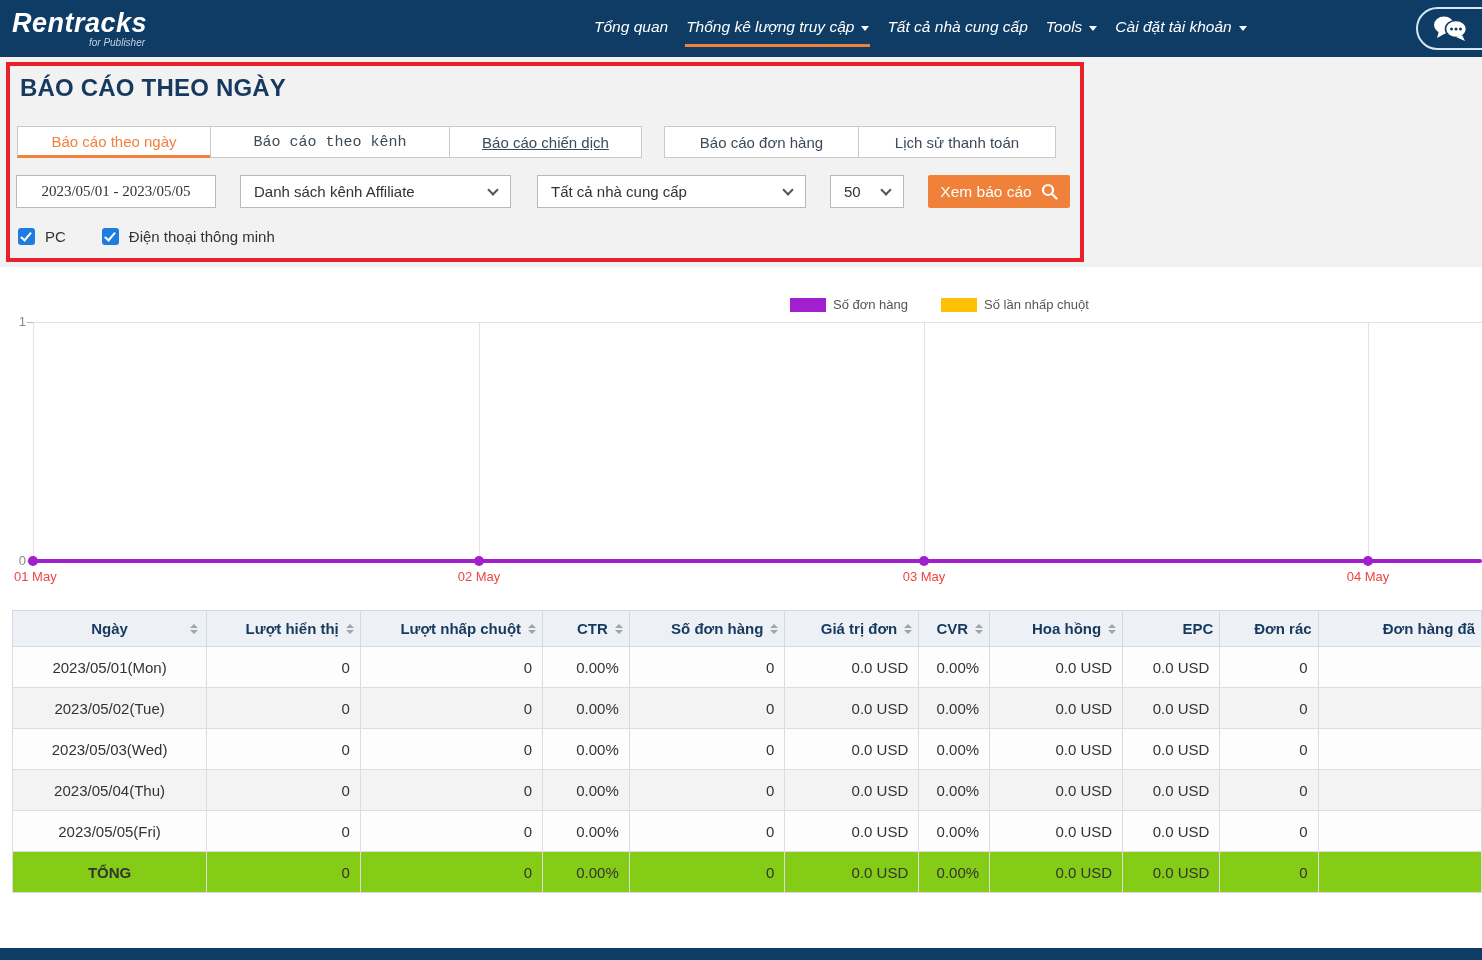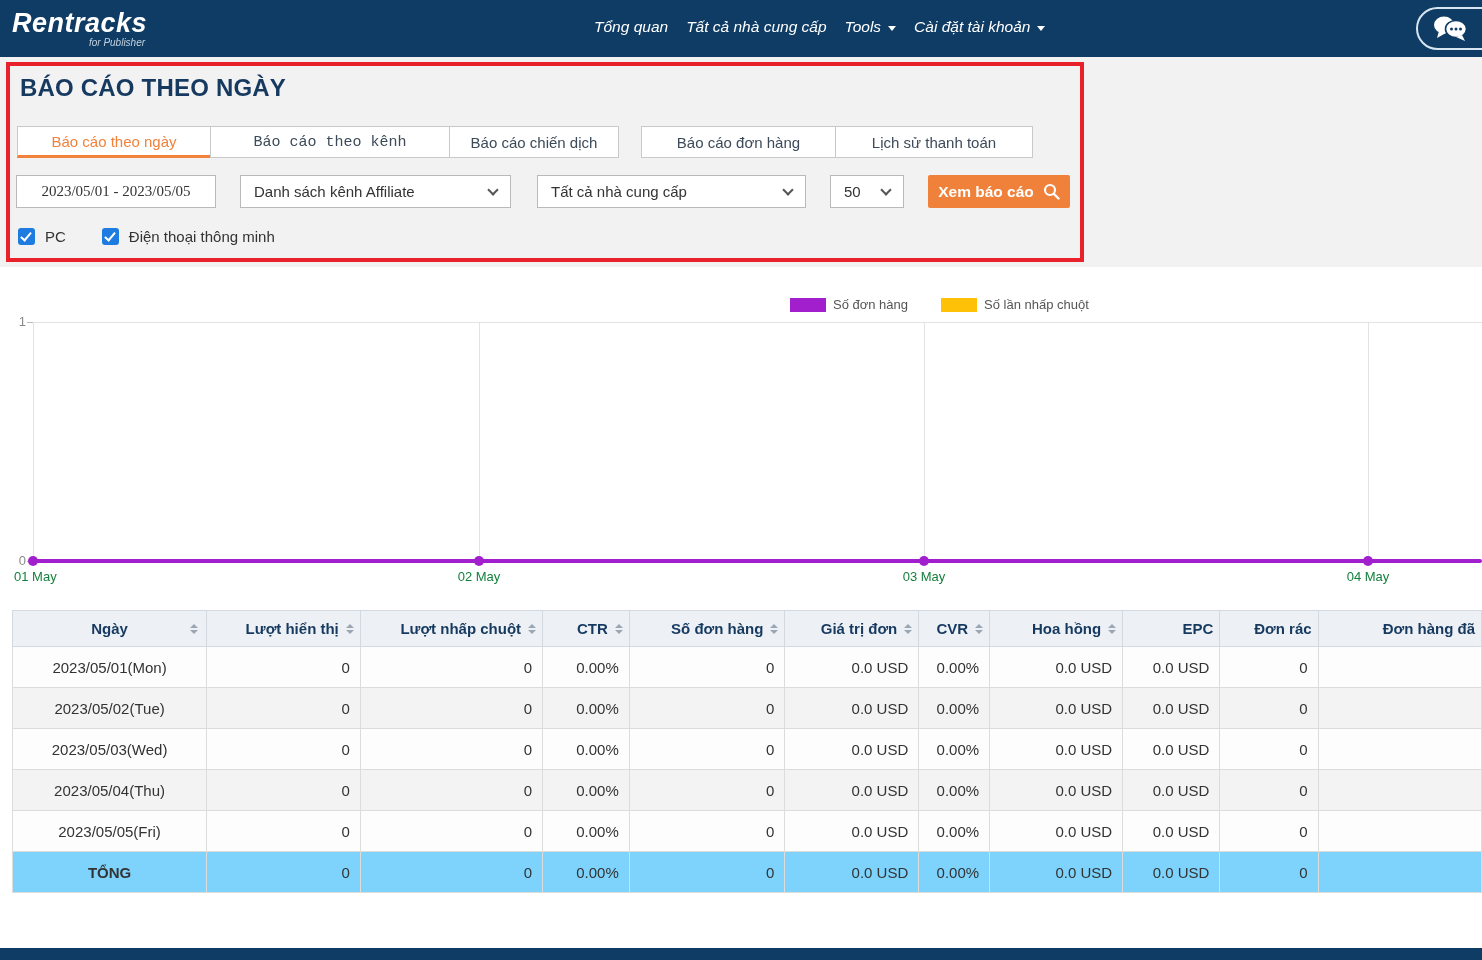--- a/index.html
+++ b/index.html
@@ -26,68 +26,72 @@
   .tabs { position:absolute; left:7px; top:60px; display:flex; }
   .tab { height:32px; background:#fff; border:1px solid #c9c9c9; color:#3c4a59; font-size:15px; display:flex; align-items:center; justify-content:center; cursor:pointer; white-space:nowrap; }
   .tab.active { color:#f0823c; border-bottom:3px solid #f0823c; }
   .date-input, .select { position:absolute; top:109px; height:33px; background:#fff; border:1px solid #b9b9b9; font-size:15px; color:#333; }
   .date-input { left:6px; width:200px; text-align:center; outline:none; font-family:Liberation Serif, serif; }
   .select { display:flex; align-items:center; justify-content:space-between; padding:0 13px; cursor:pointer; }
   .select-channel { left:230px; width:271px; }
   .select-merchant { left:527px; width:269px; }
   .select-size { left:820px; width:74px; }
   .chev { width:8px; height:8px; border-right:2px solid #555; border-bottom:2px solid #555; transform:rotate(45deg); margin-top:-4px; flex:none; }
-  .submit-btn { position:absolute; left:918px; top:109px; width:142px; height:33px; background:#f0813a; color:#fff; font-size:15.5px; border:none; border-radius:2px; display:flex; align-items:center; justify-content:center; gap:9px; cursor:pointer; font-family:inherit;font-weight:bold; }
+  .submit-btn { position:absolute; left:918px; top:109px; width:142px; height:33px; background:#f0813a; color:#fff; font-size:15.5px; border:none; border-radius:2px; display:flex; align-items:center; justify-content:center; gap:9px; cursor:pointer; font-family:inherit; }
   .checkbox-row { position:absolute; left:8px; top:162px; display:flex; align-items:center; }
   .cb { width:17px; height:17px; background:#1e7be0; border-radius:3px; position:relative; cursor:pointer; flex:none; }
   .cb::after { content:""; position:absolute; left:5px; top:2px; width:4px; height:9px; border:solid #fff; border-width:0 2px 2px 0; transform:rotate(40deg); }
   .cb-label { margin-left:10px; font-size:15px; color:#333; white-space:nowrap; }
   .cb2 { margin-left:36px; }
   
   .chart-section { position:absolute; top:267px; left:0; width:1482px; height:343px; background:#fff; }
   .legend { position:absolute; left:790px; top:30px; display:flex; gap:33px; align-items:center; }
   .legend-item { display:flex; align-items:center; gap:7px; }
   .swatch { width:36px; height:14px; display:inline-block; }
   .legend-label { font-size:13px; color:#555; white-space:nowrap; }
   .y-label { position:absolute; left:0; width:26px; text-align:right; font-size:13px; color:#8a8a8a; }
   .y1 { top:47px; } .y0 { top:286px; }
   .plot { position:absolute; inset:0; }
   .plot .grid-h, .plot .grid-v { position:absolute; background:#e3e3e3; }
   .plot .tick { position:absolute; width:6px; height:1px; background:#b9b9b9; }
   .plot .series-line { position:absolute; height:4px; border-radius:2px; z-index:2; }
   .plot .dot { position:absolute; width:10px; height:10px; border-radius:50%; z-index:3; }
-  .plot .x-label { position:absolute; font-size:13px; color:#15803d; white-space:nowrap;text-align:center; }
+  .plot .x-label { position:absolute; font-size:13px; color:#ef4444; white-space:nowrap;text-align:center; }
   
   .report-table { position:absolute; top:610px; left:12px; border-collapse:collapse; table-layout:fixed; }
   .report-table th { height:36px; background:#edf1f6; border:1px solid #d2d9e0; padding:0 6px; font-size:15px; font-weight:bold; color:#16395f; }
   .th-wrap { display:flex; align-items:center; justify-content:flex-end; }
   .th-wrap.center { justify-content:center; position:relative; }
   .th-wrap.center .sorts { position:absolute; right:2px; }
   .sorts { display:inline-flex; flex-direction:column; gap:2px; margin-left:7px; cursor:pointer; }
   .tri-up { width:0; height:0; border-left:4px solid transparent; border-right:4px solid transparent; border-bottom:4px solid #9aa7b3; }
   .tri-down { width:0; height:0; border-left:4px solid transparent; border-right:4px solid transparent; border-top:4px solid #9aa7b3; }
   .report-table td { height:41px; border:1px solid #dcdcdc; padding:0 10px; font-size:15px; color:#333; text-align:right; background:#fdfdfd; }
   .report-table td.c-date { text-align:center; }
   .report-table tbody tr:nth-child(even) td { background:#f3f3f3; }
-  .report-table tfoot td { background:#7dd3fc; }
+  .report-table tfoot td { background:#84cc16; }
   .report-table tfoot td.c-date { font-weight:bold; }
   
   .footer { position:absolute; left:0; bottom:0; width:1482px; height:12px; background:#0e3c64; }
 </style>
 </head>
 <body>
 
 <div class="navbar">
   <div class="logo">
     <div class="logo-name">Rentracks</div>
     <div class="logo-tag">for Publisher</div>
   </div>
   <nav class="nav-menu">
       <div class="nav-item">
         <span>Tổng quan</span>
+      </div>
+      <div class="nav-item active">
+        <span>Thống kê lượng truy cập</span>
+        <span class="caret"></span>
       </div>
       <div class="nav-item">
         <span>Tất cả nhà cung cấp</span>
       </div>
       <div class="nav-item">
         <span>Tools</span>
         <span class="caret"></span>
       </div>
       <div class="nav-item">
         <span>Cài đặt tài khoản</span>
@@ -110,21 +114,21 @@
 <div class="filter-band">
   <div class="red-box">
     <h1 class="panel-title">BÁO CÁO THEO NGÀY</h1>
     <div class="tabs">
         <div class="tab active" style="width: 194px; margin-left: 0px;">
           <span>Báo cáo theo ngày</span>
         </div>
         <div class="tab" style="width: 240px; margin-left: -1px; font-family: Liberation Mono, monospace;">
           <span>Báo cáo theo kênh</span>
         </div>
-        <div class="tab" style="width: 170px; margin-left: -1px;">
+        <div class="tab" style="width: 193px; margin-left: -1px; text-decoration: underline;">
           <span>Báo cáo chiến dịch</span>
         </div>
         <div class="tab" style="width: 195px; margin-left: 22px;">
           <span>Báo cáo đơn hàng</span>
         </div>
         <div class="tab" style="width: 198px; margin-left: -1px;">
           <span>Lịch sử thanh toán</span>
         </div>
       </div>
     <input class="date-input" readonly="" value="2023/05/01 - 2023/05/05" style="">

